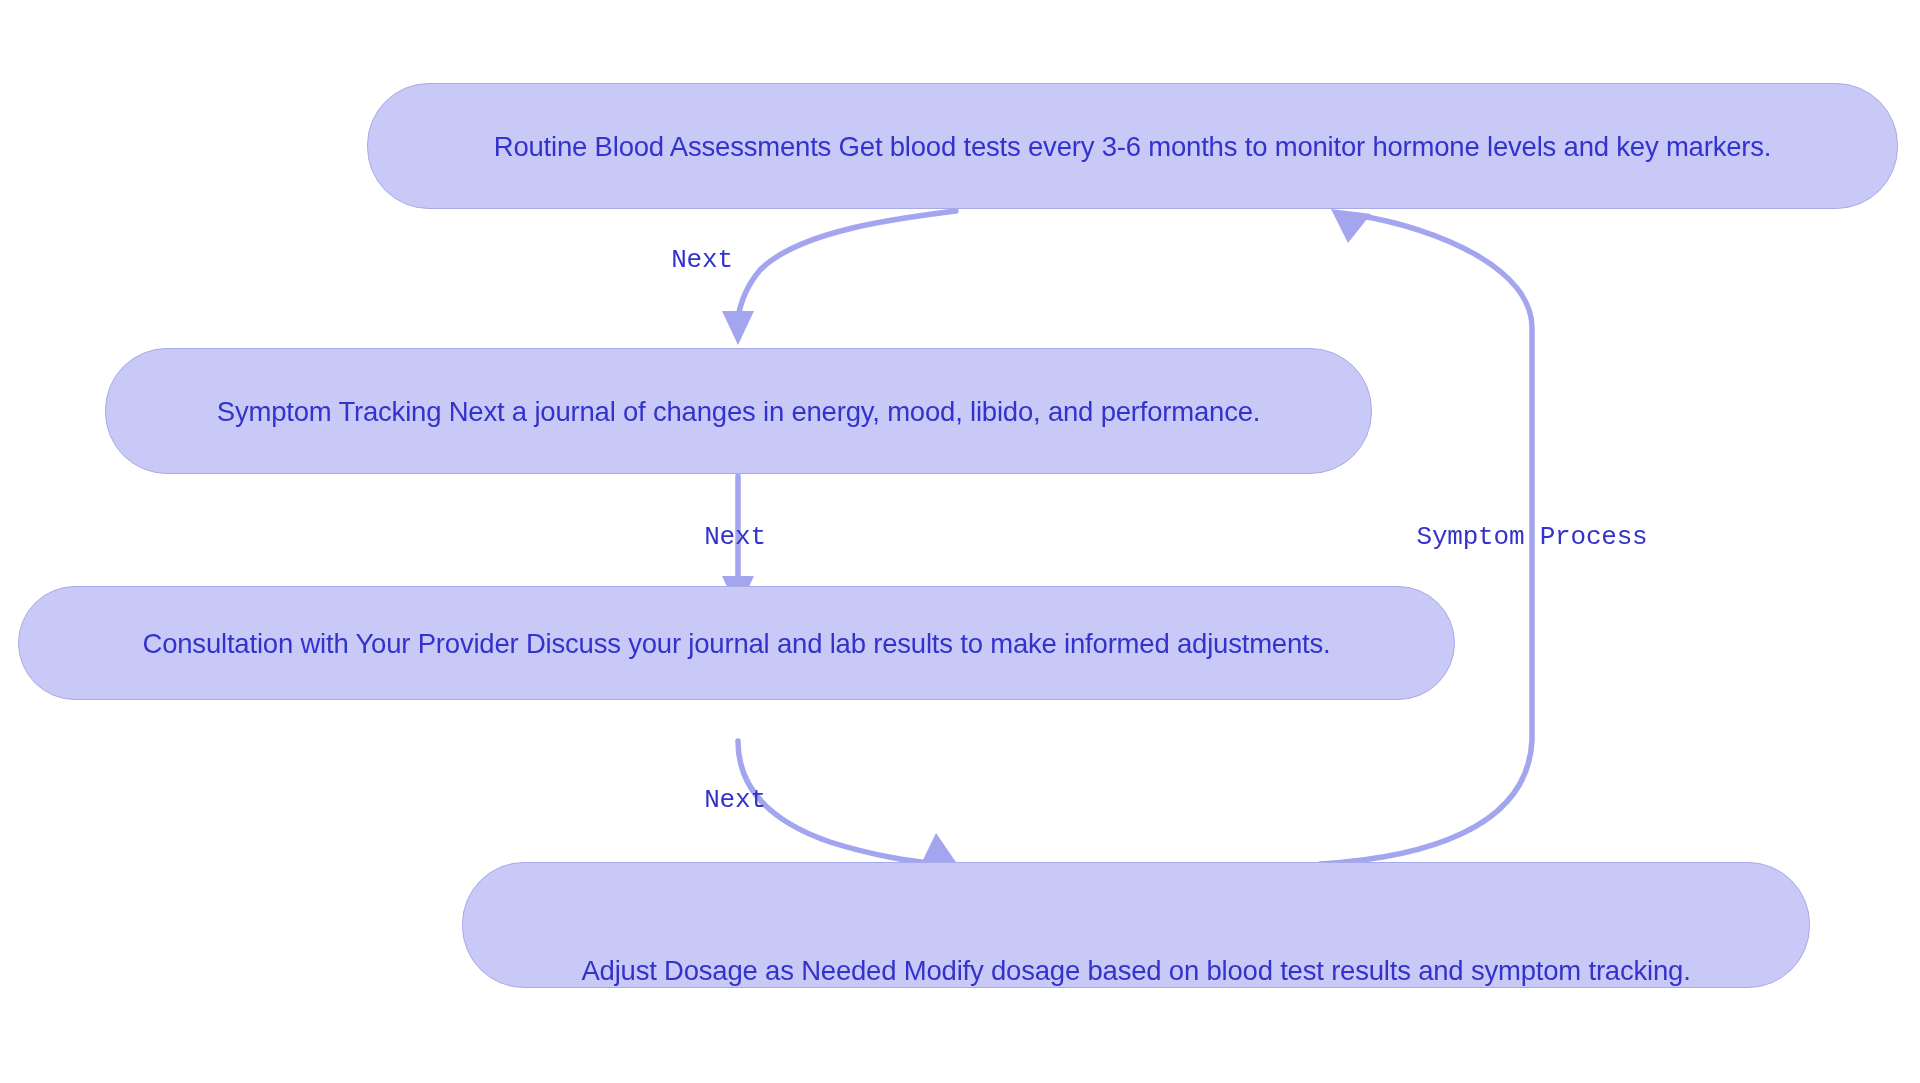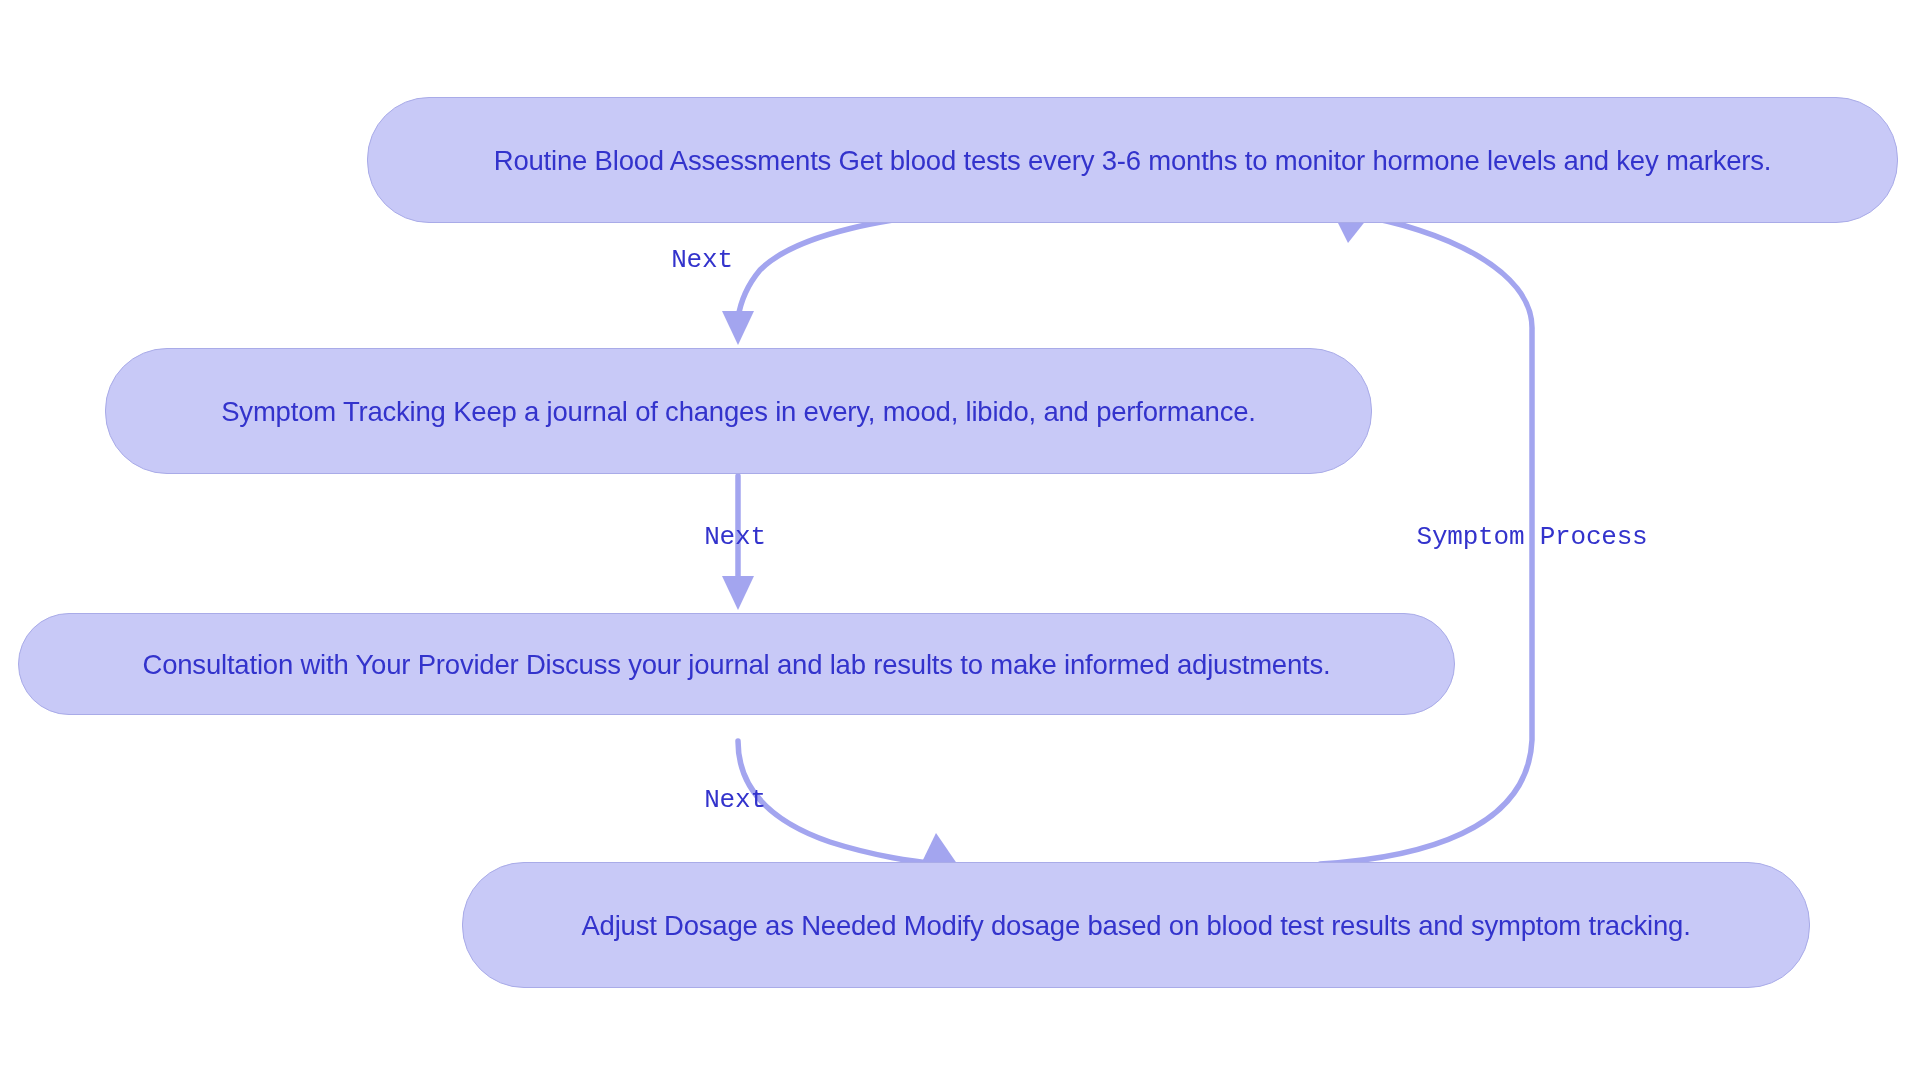--- a/index.html
+++ b/index.html
@@ -40,24 +40,24 @@
   }
   .node-label {
     color: #3333cc;
     font-size: 27.5px;
     font-family: "Liberation Sans", sans-serif;
     font-weight: 400;
     letter-spacing: -0.2px;
     white-space: nowrap;
     line-height: 1.2;
   }
-  #node-0 { left: 367px; top: 83px;  width: 1531px; height: 126px; margin-top: 14px; }
+  #node-0 { left: 367px; top: 83px;  width: 1531px; height: 126px; }
   #node-1 { left: 105px; top: 348px; width: 1267px; height: 126px; }
-  #node-2 { left: 18px;  top: 613px; width: 1437px; height: 102px; }
-  #node-3 { left: 462px; top: 862px; width: 1348px; height: 126px; }
+  #node-2 { left: 18px;  top: 586px; width: 1437px; height: 114px; }
+  #node-3 { left: 462px; top: 862px; width: 1348px; height: 126px; align-items: flex-end; }
 
   .edge-label {
     position: absolute;
     color: #3333cc;
     font-size: 26px;
     font-family: Liberation Mono, monospace;
     white-space: nowrap;
     letter-spacing: -0.2px;
   }
   #edge-label-0 { left: 702px;  top: 260px; transform: translate(-50%, -50%); }
@@ -91,21 +91,21 @@
 
       <polygon points="1331,209 1371,214 1348,243"></polygon>
     </g>
   </svg>
 
   <div class="node" id="node-0">
     <span class="node-label">Routine Blood Assessments Get blood tests every 3-6 months to monitor hormone levels and key markers.</span>
   </div>
 
   <div class="node" id="node-1">
-    <span class="node-label">Symptom Tracking Keep a journal of changes in every, mood, libido, and performance.</span>
+    <span class="node-label">Symptom Tracking Next a journal of changes in energy, mood, libido, and performance.</span>
   </div>
 
   <div class="node" id="node-2">
     <span class="node-label">Consultation with Your Provider Discuss your journal and lab results to make informed adjustments.</span>
   </div>
 
   <div class="node" id="node-3">
     <span class="node-label">Adjust Dosage as Needed Modify dosage based on blood test results and symptom tracking.</span>
   </div>
 

